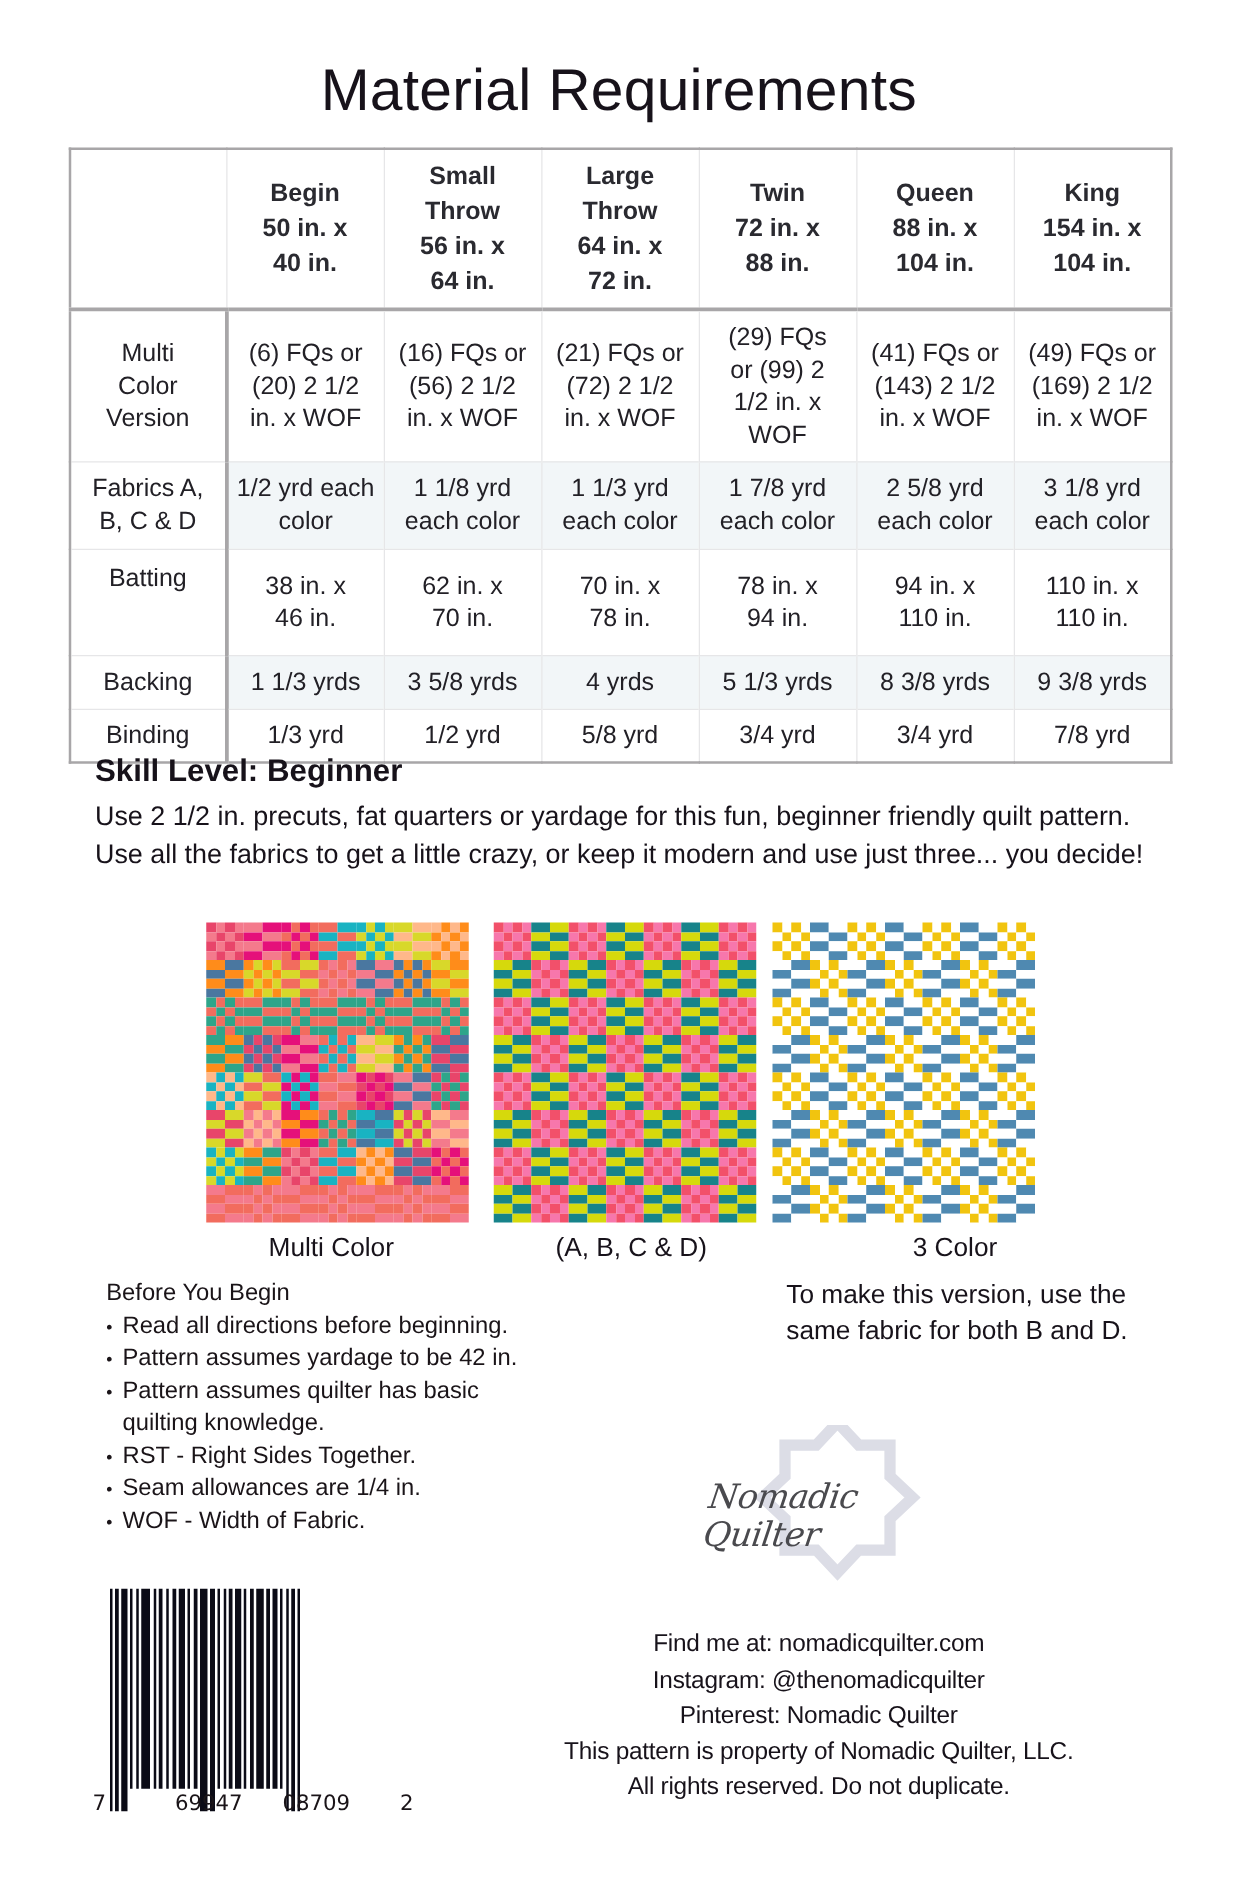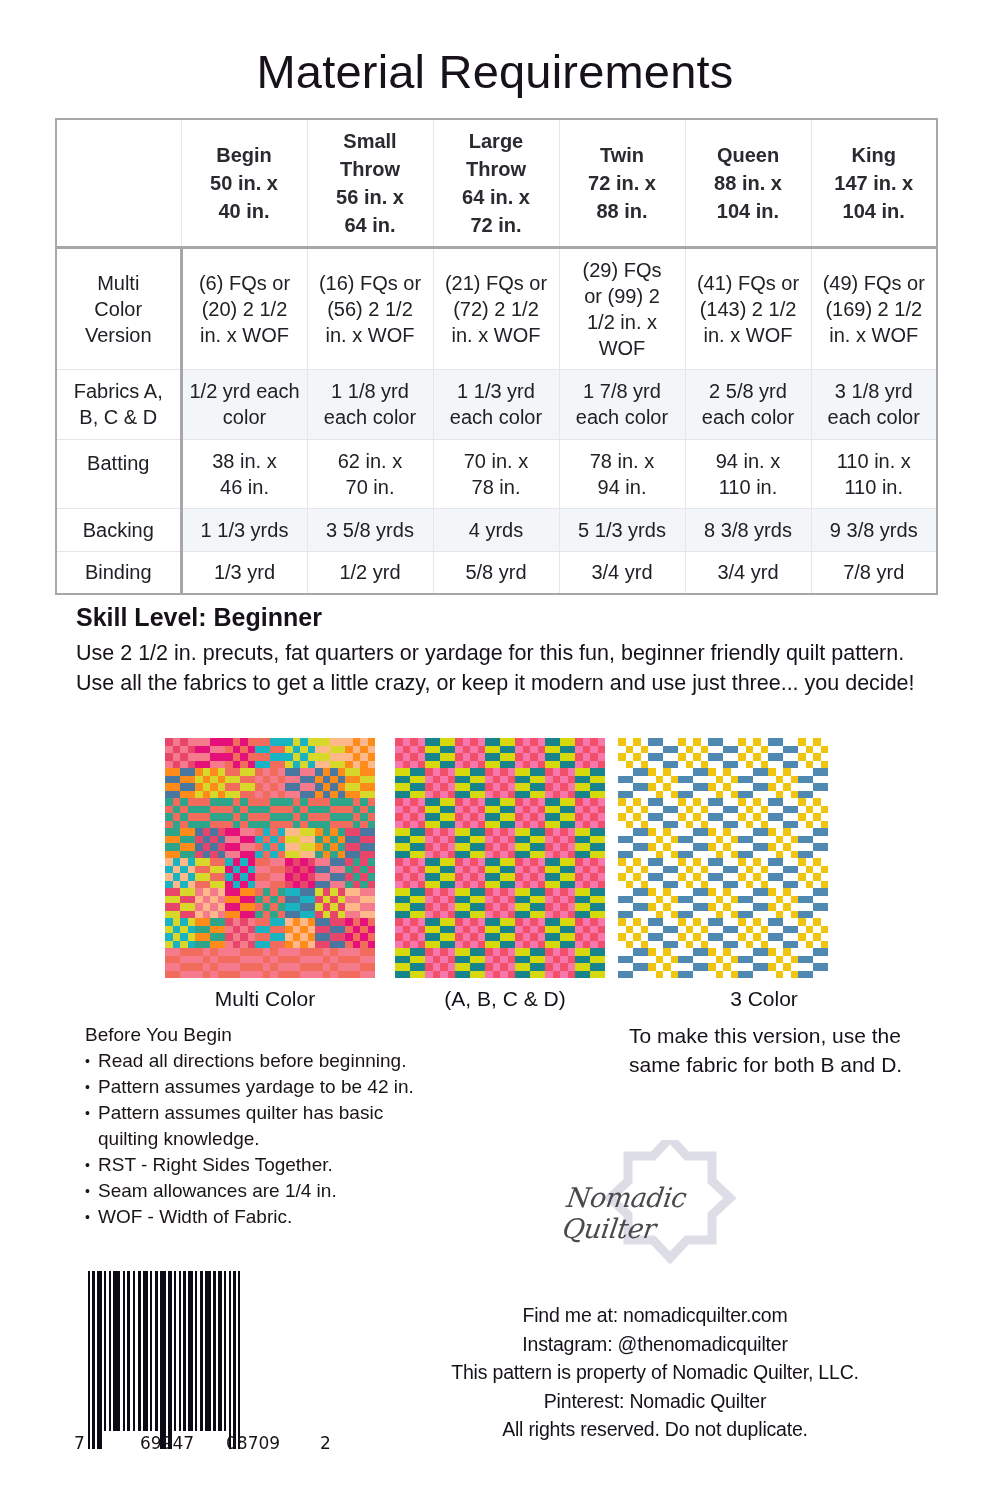--- a/index.html
+++ b/index.html
@@ -145,21 +145,21 @@
           <div>72 in. x</div>
           <div>88 in.</div>
         </th>
       <th>
           <div>Queen</div>
           <div>88 in. x</div>
           <div>104 in.</div>
         </th>
       <th>
           <div>King</div>
-          <div>147 in. x</div>
+          <div>154 in. x</div>
           <div>104 in.</div>
         </th>
     </tr>
   </thead>
   <tbody>
     <tr class="r0">
       <th>
           <div style="width:80px;margin:0 auto">Multi Color Version</div>
         </th>
       <td>
@@ -211,21 +211,21 @@
       <td>
           <div style="width:80px;margin:0 auto">38 in. x 46 in.</div>
         </td>
       <td>
           <div style="width:80px;margin:0 auto">62 in. x 70 in.</div>
         </td>
       <td>
           <div style="width:80px;margin:0 auto">70 in. x 78 in.</div>
         </td>
       <td>
-          <div style="width:80px;margin:0 auto">78 in. x 94 in.</div>
+          <div style="width:80px;margin:16px auto">78 in. x 94 in.</div>
         </td>
       <td>
           <div style="width:86px;margin:0 auto">94 in. x 110 in.</div>
         </td>
       <td>
           <div style="width:94px;margin:0 auto">110 in. x 110 in.</div>
         </td>
     </tr>
     <tr class="r3 shade">
       <th>Backing</th>
@@ -2698,16 +2698,16 @@
     </div>
   <div class="bc-digit" style="left:-14px">7</div>
   <div class="bc-digit" style="left:52px">69947</div>
   <div class="bc-digit" style="left:138px">08709</div>
   <div class="bc-digit" style="left:232px">2</div>
 </div>
 
 <div class="contact">
   <div>Find me at: nomadicquilter.com</div>
   <div>Instagram: @thenomadicquilter</div>
+  <div>Pinterest: Nomadic Quilter</div>
   <div>This pattern is property of Nomadic Quilter, LLC.</div>
-  <div>Pinterest: Nomadic Quilter</div>
   <div>All rights reserved. Do not duplicate.</div>
 </div>
 
 </body></html>

